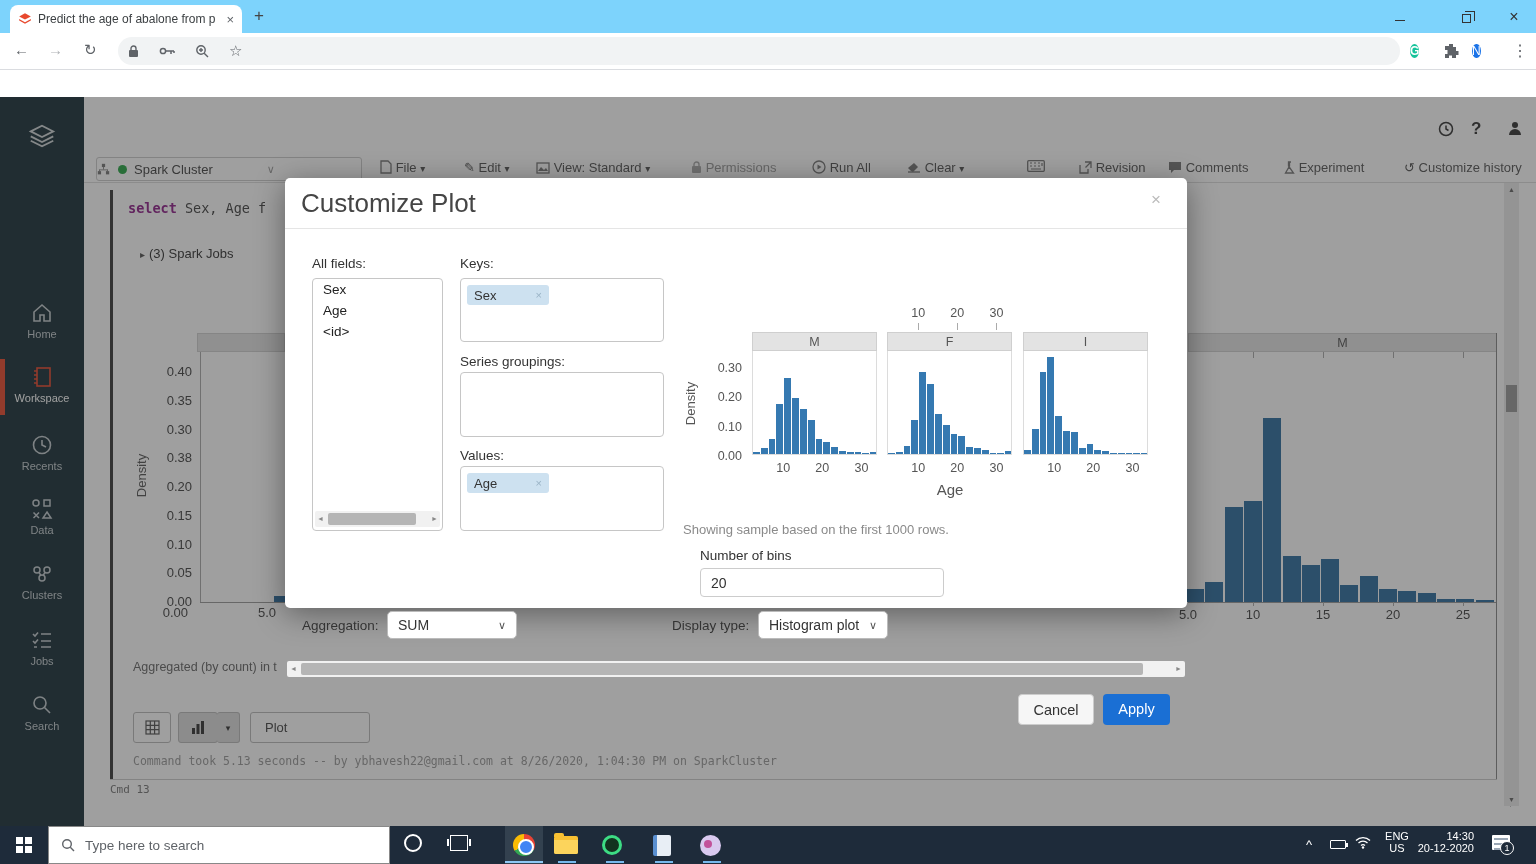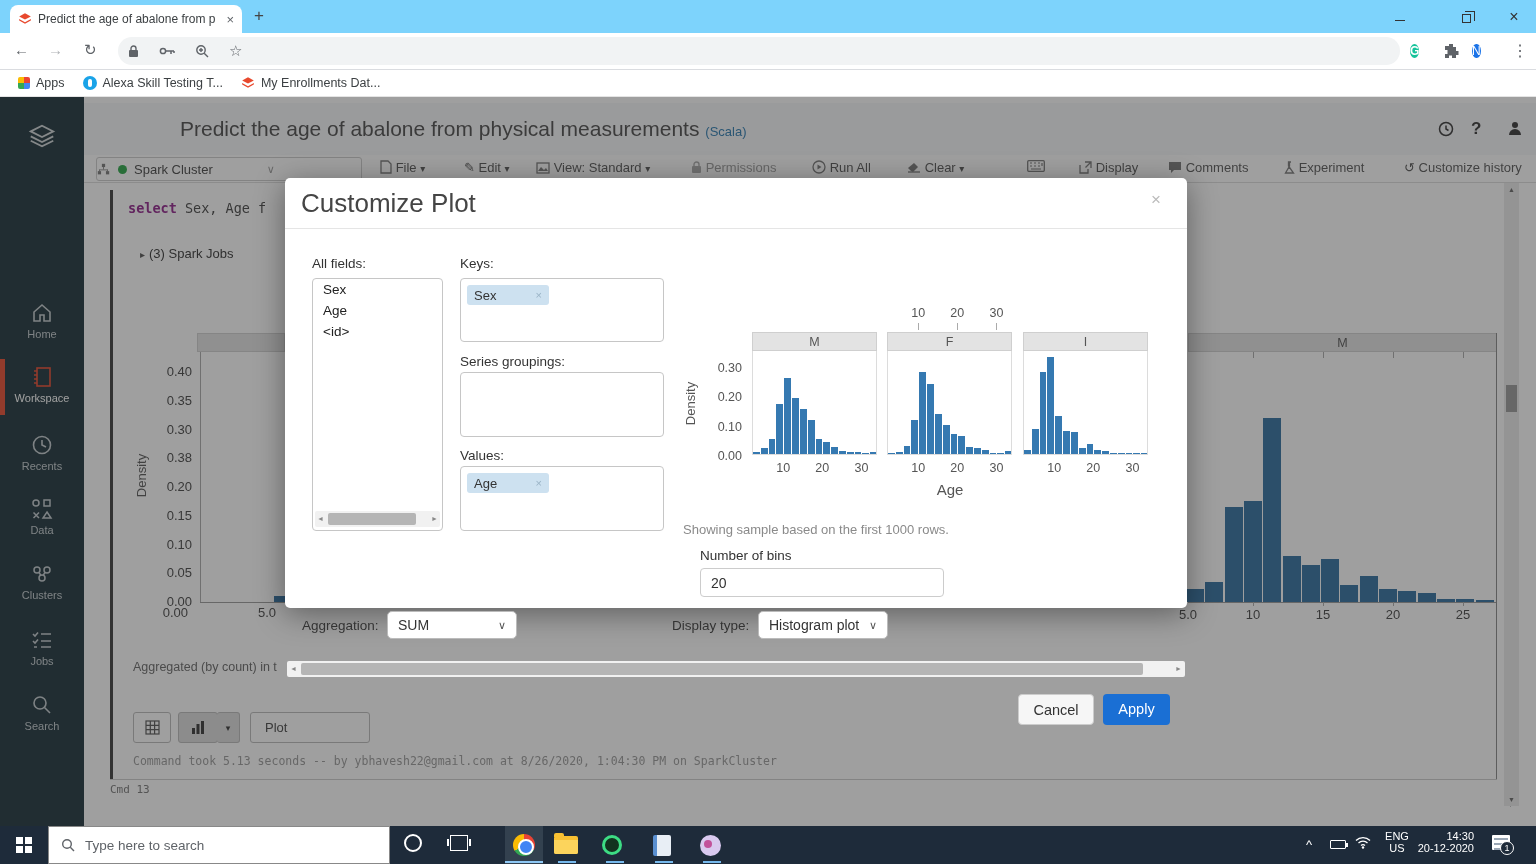--- a/index.html
+++ b/index.html
@@ -177,39 +177,20 @@
     <span class="extic" style="left:1410px"><span class="gcircle">G</span></span>
     <span class="extic" style="left:1443px;top:10px">
       <svg width="16" height="16" viewBox="0 0 16 16">
           <path fill="#5f6368" d="M6 1h4v3h3v4h2.5v4H13v3H9v-2.5H6V15H2v-4h2.5V7H2V3h4z"></path>
         </svg>
     </span>
     <span class="extic" style="left:1472px;top:7px"><span class="ncircle">N</span></span>
     <span class="navic" style="left:1512px;font-size:16px">⋮</span>
   </div>
 
-  <div class="bookmarks">
-    <span class="bm">
-        <span class="appsgrid"></span>
-        <span class="lbl">Apps</span>
-      </span>
-    <span class="bm">
-        <span class="miccircle"></span>
-        <span class="lbl">Alexa Skill Testing T...</span>
-      </span>
-    <span class="bm">
-        <svg width="14" height="14" viewBox="0 0 24 24">
-          <g fill="#e8492e">
-            <path d="M12 2 22 7.5 12 13 2 7.5z"></path>
-            <path d="M2 12.2 12 17.7 22 12.2 22 14.5 12 20 2 14.5z"></path>
-          </g>
-        </svg>
-        <span class="lbl">My Enrollments Dat...</span>
-      </span>
-  </div>
 
   <div class="sidebar">
     <div class="sbitem" style="top:25px">
       <svg class="ic" viewBox="0 0 24 24" width="30" height="30" style="width:30px;height:30px">
           <g fill="none" stroke="#cfd5d8" stroke-width="1.4">
             <path d="M3 7.5 12 3l9 4.5-9 4.5z"></path>
             <path d="M3 11.5 12 16l9-4.5"></path>
             <path d="M3 15 12 19.5 21 15"></path>
           </g>
         </svg>
@@ -268,25 +249,20 @@
     <div class="sbitem" style="top:596px">
       <svg class="ic" viewBox="0 0 24 24">
           <circle cx="10" cy="10" r="6" fill="none" stroke="#c3cbcf" stroke-width="1.6"></circle>
           <path d="M14.5 14.5 20 20" stroke="#c3cbcf" stroke-width="1.6"></path>
         </svg>
       <span>Search</span>
     </div>
   </div>
   <div class="flyout">&gt;</div>
 
-  <div class="nbheader">
-    <div class="nbtitle">
-      <span>Predict the age of abalone from physical measurements</span> <span class="lang">(Scala)</span>
-    </div>
-  </div>
   <span class="hdric" style="left:1438px;top:121px">
     <svg width="16" height="16" viewBox="0 0 16 16">
         <circle cx="8" cy="8" r="6.5" fill="none" stroke="#333" stroke-width="1.5"></circle>
         <path d="M8 4.5V8l2.5 1.5" stroke="#333" stroke-width="1.5" fill="none"></path>
       </svg>
   </span>
   <span class="hdric" style="left:1471px;top:119px;font-weight:bold;font-size:17px">?</span>
   <span class="hdric" style="left:1507px;top:120px">
     <svg width="16" height="16" viewBox="0 0 16 16">
         <circle cx="8" cy="5" r="3" fill="#333"></circle>
@@ -344,21 +320,21 @@
       <svg width="18" height="12" viewBox="0 0 18 12">
           <rect x="0.7" y="0.7" width="16.6" height="10.6" rx="1" fill="none" stroke="#777" stroke-width="1.3"></rect>
           <path d="M3 3h2M7 3h2M11 3h2M3 6h2M7 6h2M11 6h2M15 3v3M4 9h10" stroke="#777" stroke-width="1.2"></path>
         </svg>
       </span>
     <span class="tbi" style="left:995px">
       <svg style="display:inline-block;vertical-align:-2px" width="13" height="13" viewBox="0 0 13 13">
           <path d="M1 4v8h8V8" fill="none" stroke="#777" stroke-width="1.3"></path>
           <path d="M6 1h6v6M12 1 6.5 6.5" fill="none" stroke="#777" stroke-width="1.3"></path>
         </svg>
-      <span>Display</span></span>
+      <span>Revision</span></span>
     <span class="tbi" style="left:1084px">
       <svg style="display:inline-block;vertical-align:-2px" width="14" height="13" viewBox="0 0 14 13">
           <path d="M1 1h12v8H6l-3 3V9H1z" fill="#777"></path>
         </svg>
       <span>Comments</span></span>
     <span class="tbi" style="left:1200px">
       <svg style="display:inline-block;vertical-align:-2px" width="11" height="13" viewBox="0 0 11 13">
           <path d="M4 1h3M4.5 1v4L9.5 12h-8l4-7V1z" fill="none" stroke="#777" stroke-width="1.3"></path>
         </svg>
       <span>Experiment</span></span>

